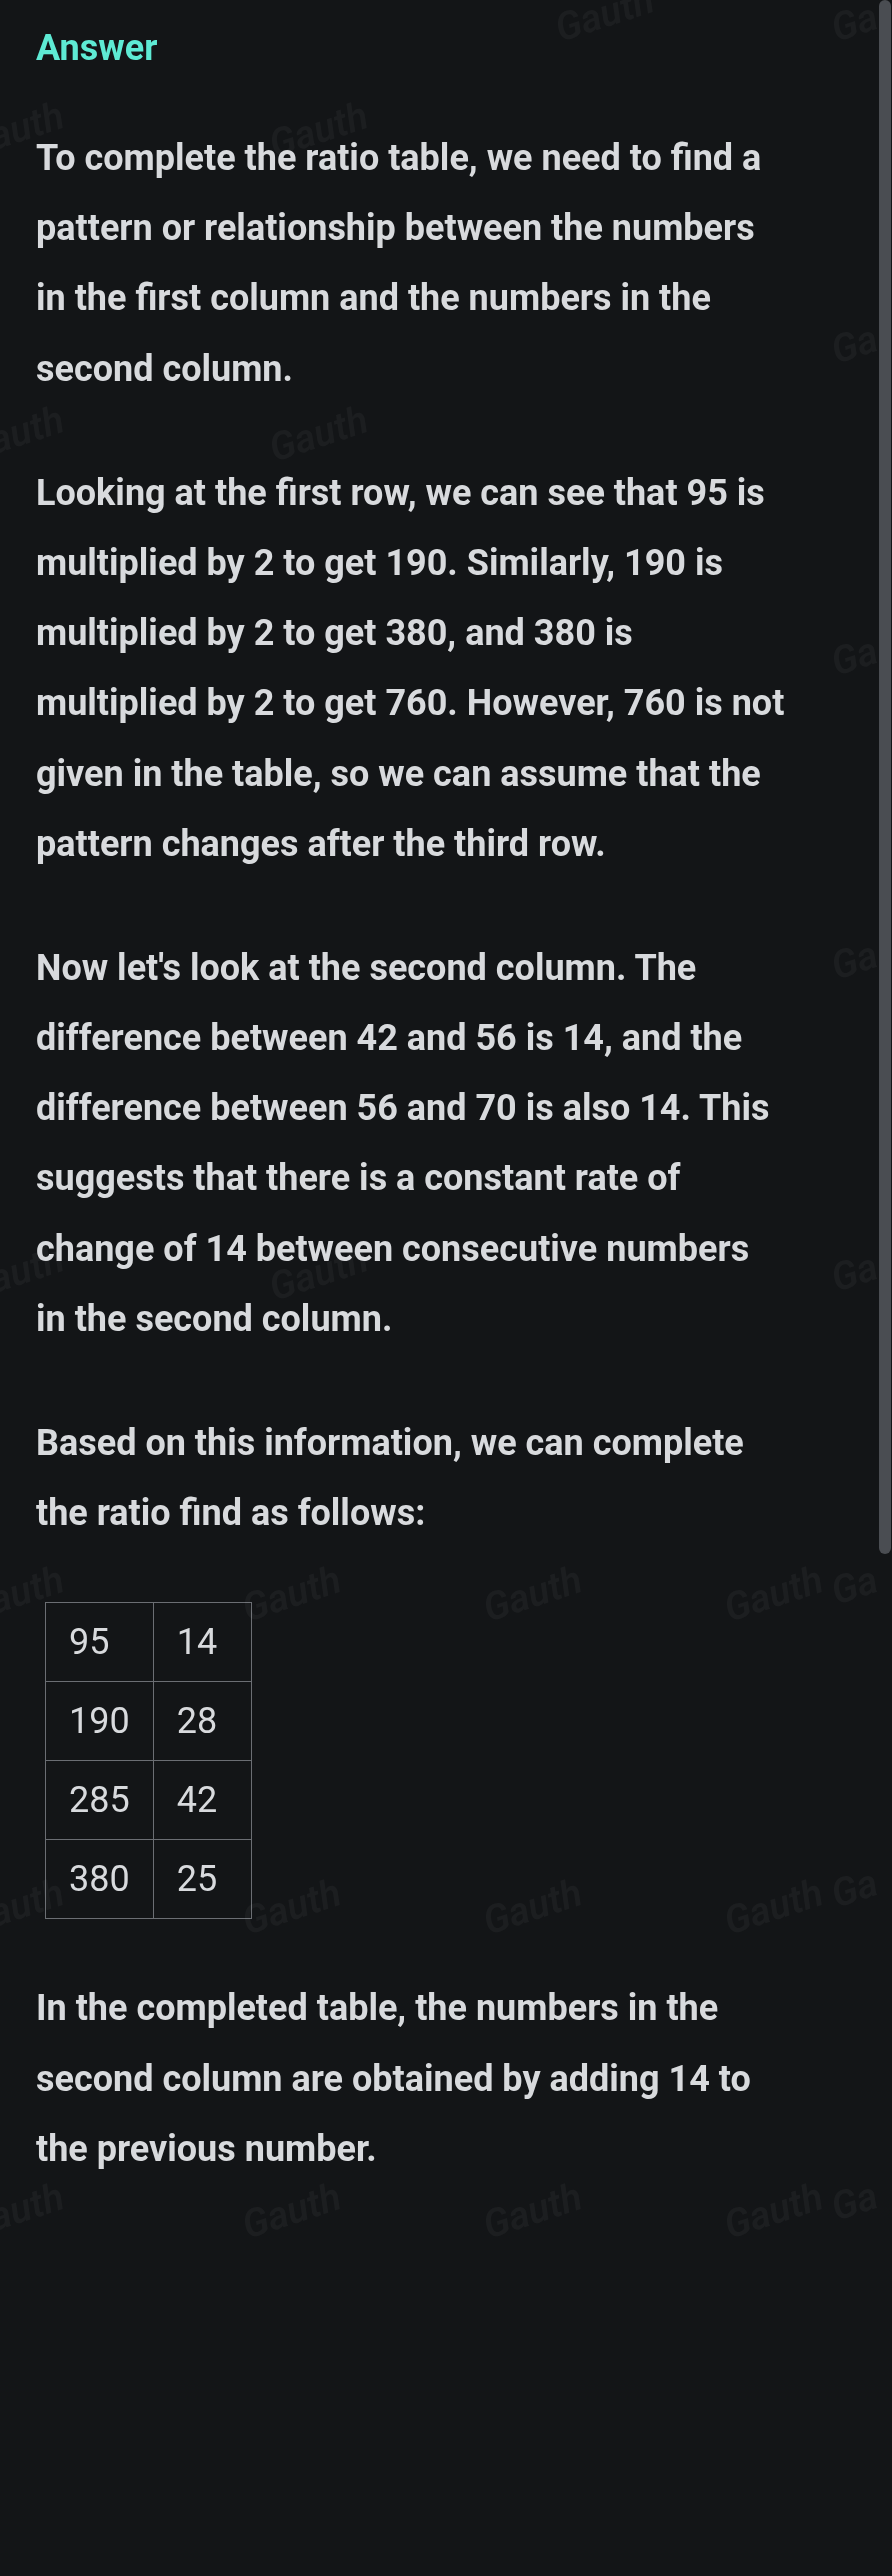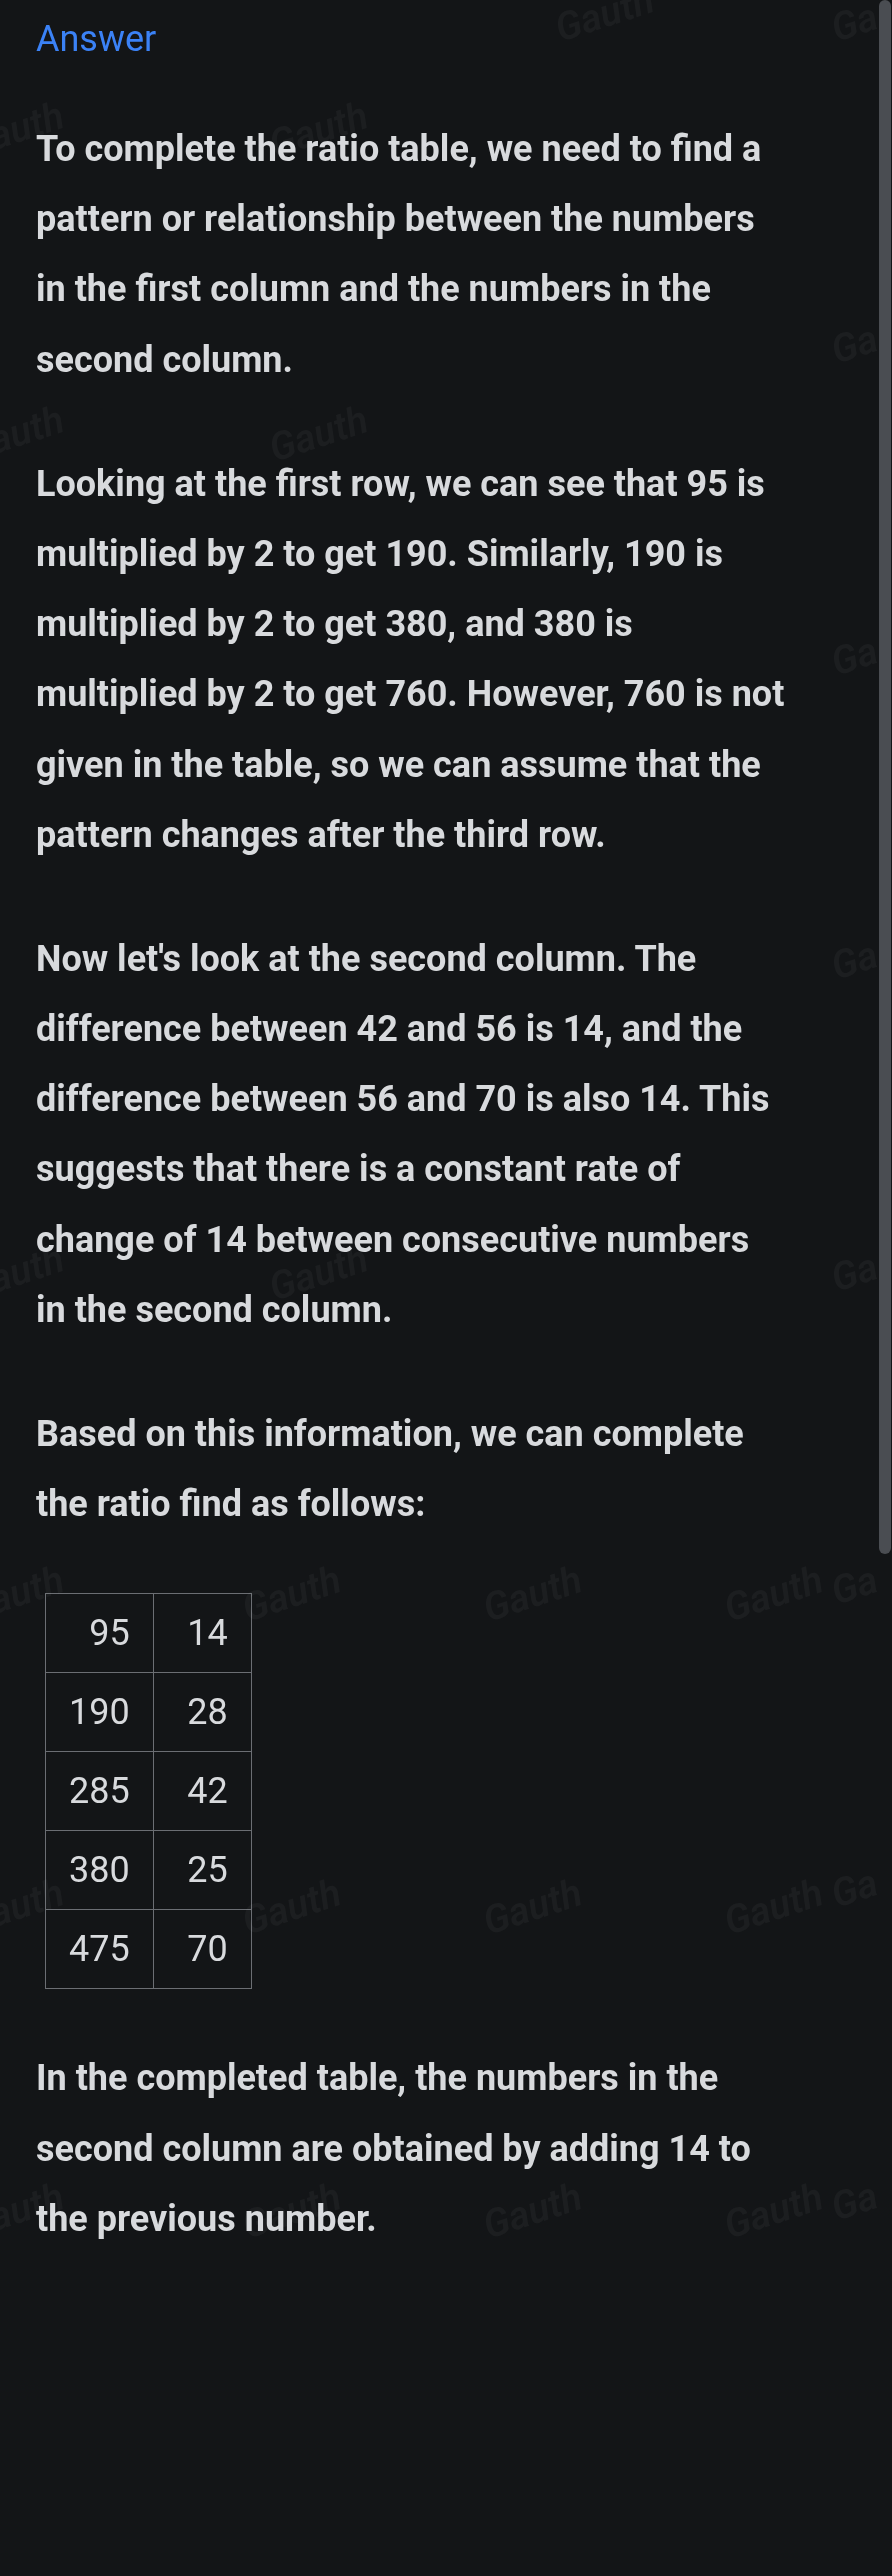--- a/index.html
+++ b/index.html
@@ -19,23 +19,24 @@
     overflow-x: hidden;
   }
   
   .content {
     padding: 18px 36px 36px 36px;
     max-width: 821px;
   }
   
   .heading {
     font-size: 36px;
-    font-weight: 400;
-    color: #3b82f6;
+    font-weight: 700;
+    color: #5eead4;
     margin-bottom: 54px;
+    margin-top: 9px;
   }
   
   .paragraph {
     font-size: 36px;
     line-height: 1.95;
     color: #d8dadd;
     margin-bottom: 54px;
     font-weight: 700;
   }
   
@@ -43,21 +44,21 @@
     border-collapse: collapse;
     margin-bottom: 54px;
     margin-left: 9px;
   }
   
   .ratio-table td {
     border: 0.9px solid #6b6e73;
     padding: 18px 23px;
     font-size: 36px;
     color: #d8dadd;
-    text-align: right;
+    text-align: left;
     min-width: 98px;
   }
   
   .watermark {
     position: absolute;
     color: rgba(255, 255, 255, 0.04);
     font-size: 39px;
     font-weight: 600;
     transform: rotate(-18deg);
     pointer-events: none;
@@ -155,24 +156,20 @@
       <td>28</td>
     </tr>
     <tr>
       <td>285</td>
       <td>42</td>
     </tr>
     <tr>
       <td>380</td>
       <td>25</td>
     </tr>
-    <tr>
-      <td>475</td>
-      <td>70</td>
-    </tr>
   </tbody>
     </table>
 
   <p class="paragraph">In the completed table, the numbers in the second column are obtained by adding 14 to the previous number.</p>
 </div>
 
 <div class="scrollbar-track">
   <div class="scrollbar-thumb"></div>
 </div>
 

